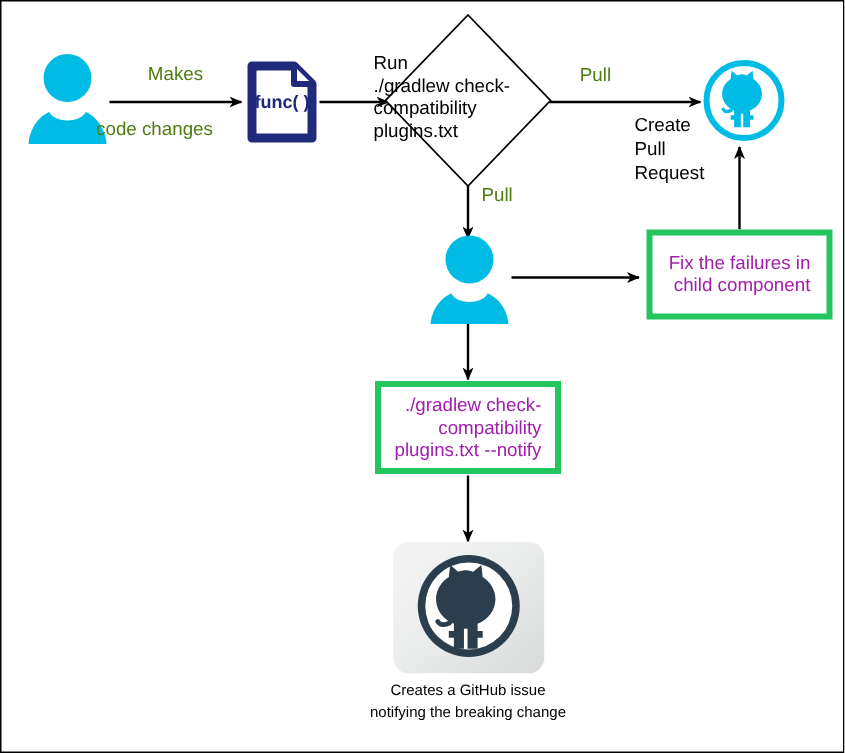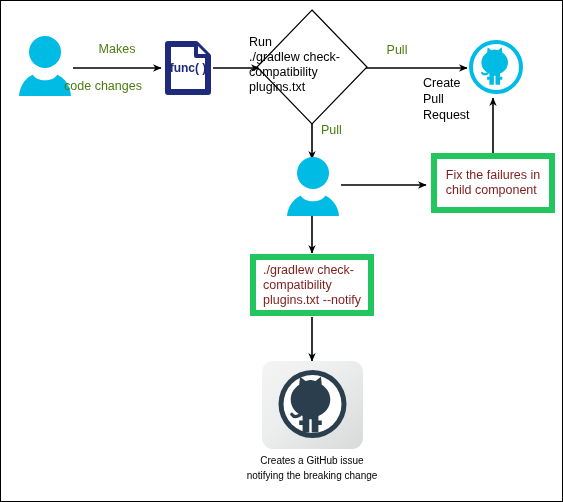--- a/index.html
+++ b/index.html
@@ -24,29 +24,29 @@
   .edge-lbl{
     position:absolute;
     font-size:12.5px;
     color:#4d7c0f;
     line-height:14px;
     text-align:center;
     white-space:nowrap;
   }
   .boxnode{
     position:absolute;
-    border:6px solid #22c55e;
+    border:4px solid #22c55e;
     background:#ffffff;
     display:flex;
     align-items:center;
     justify-content:center;
-    text-align:left;
+    text-align:right;
     font-size:12.5px;
     line-height:15px;
-    color:#7f1d1d;
+    color:#a21caf;
     box-sizing:border-box;
     white-space:pre-line;
   }
   svg.overlay{position:absolute;left:0;top:0;width:563px;height:502px;pointer-events:none;}
   .diamond-text{
     position:absolute;
     text-align:left;
     font-size:12.5px;
     line-height:15px;
     color:#000000;

